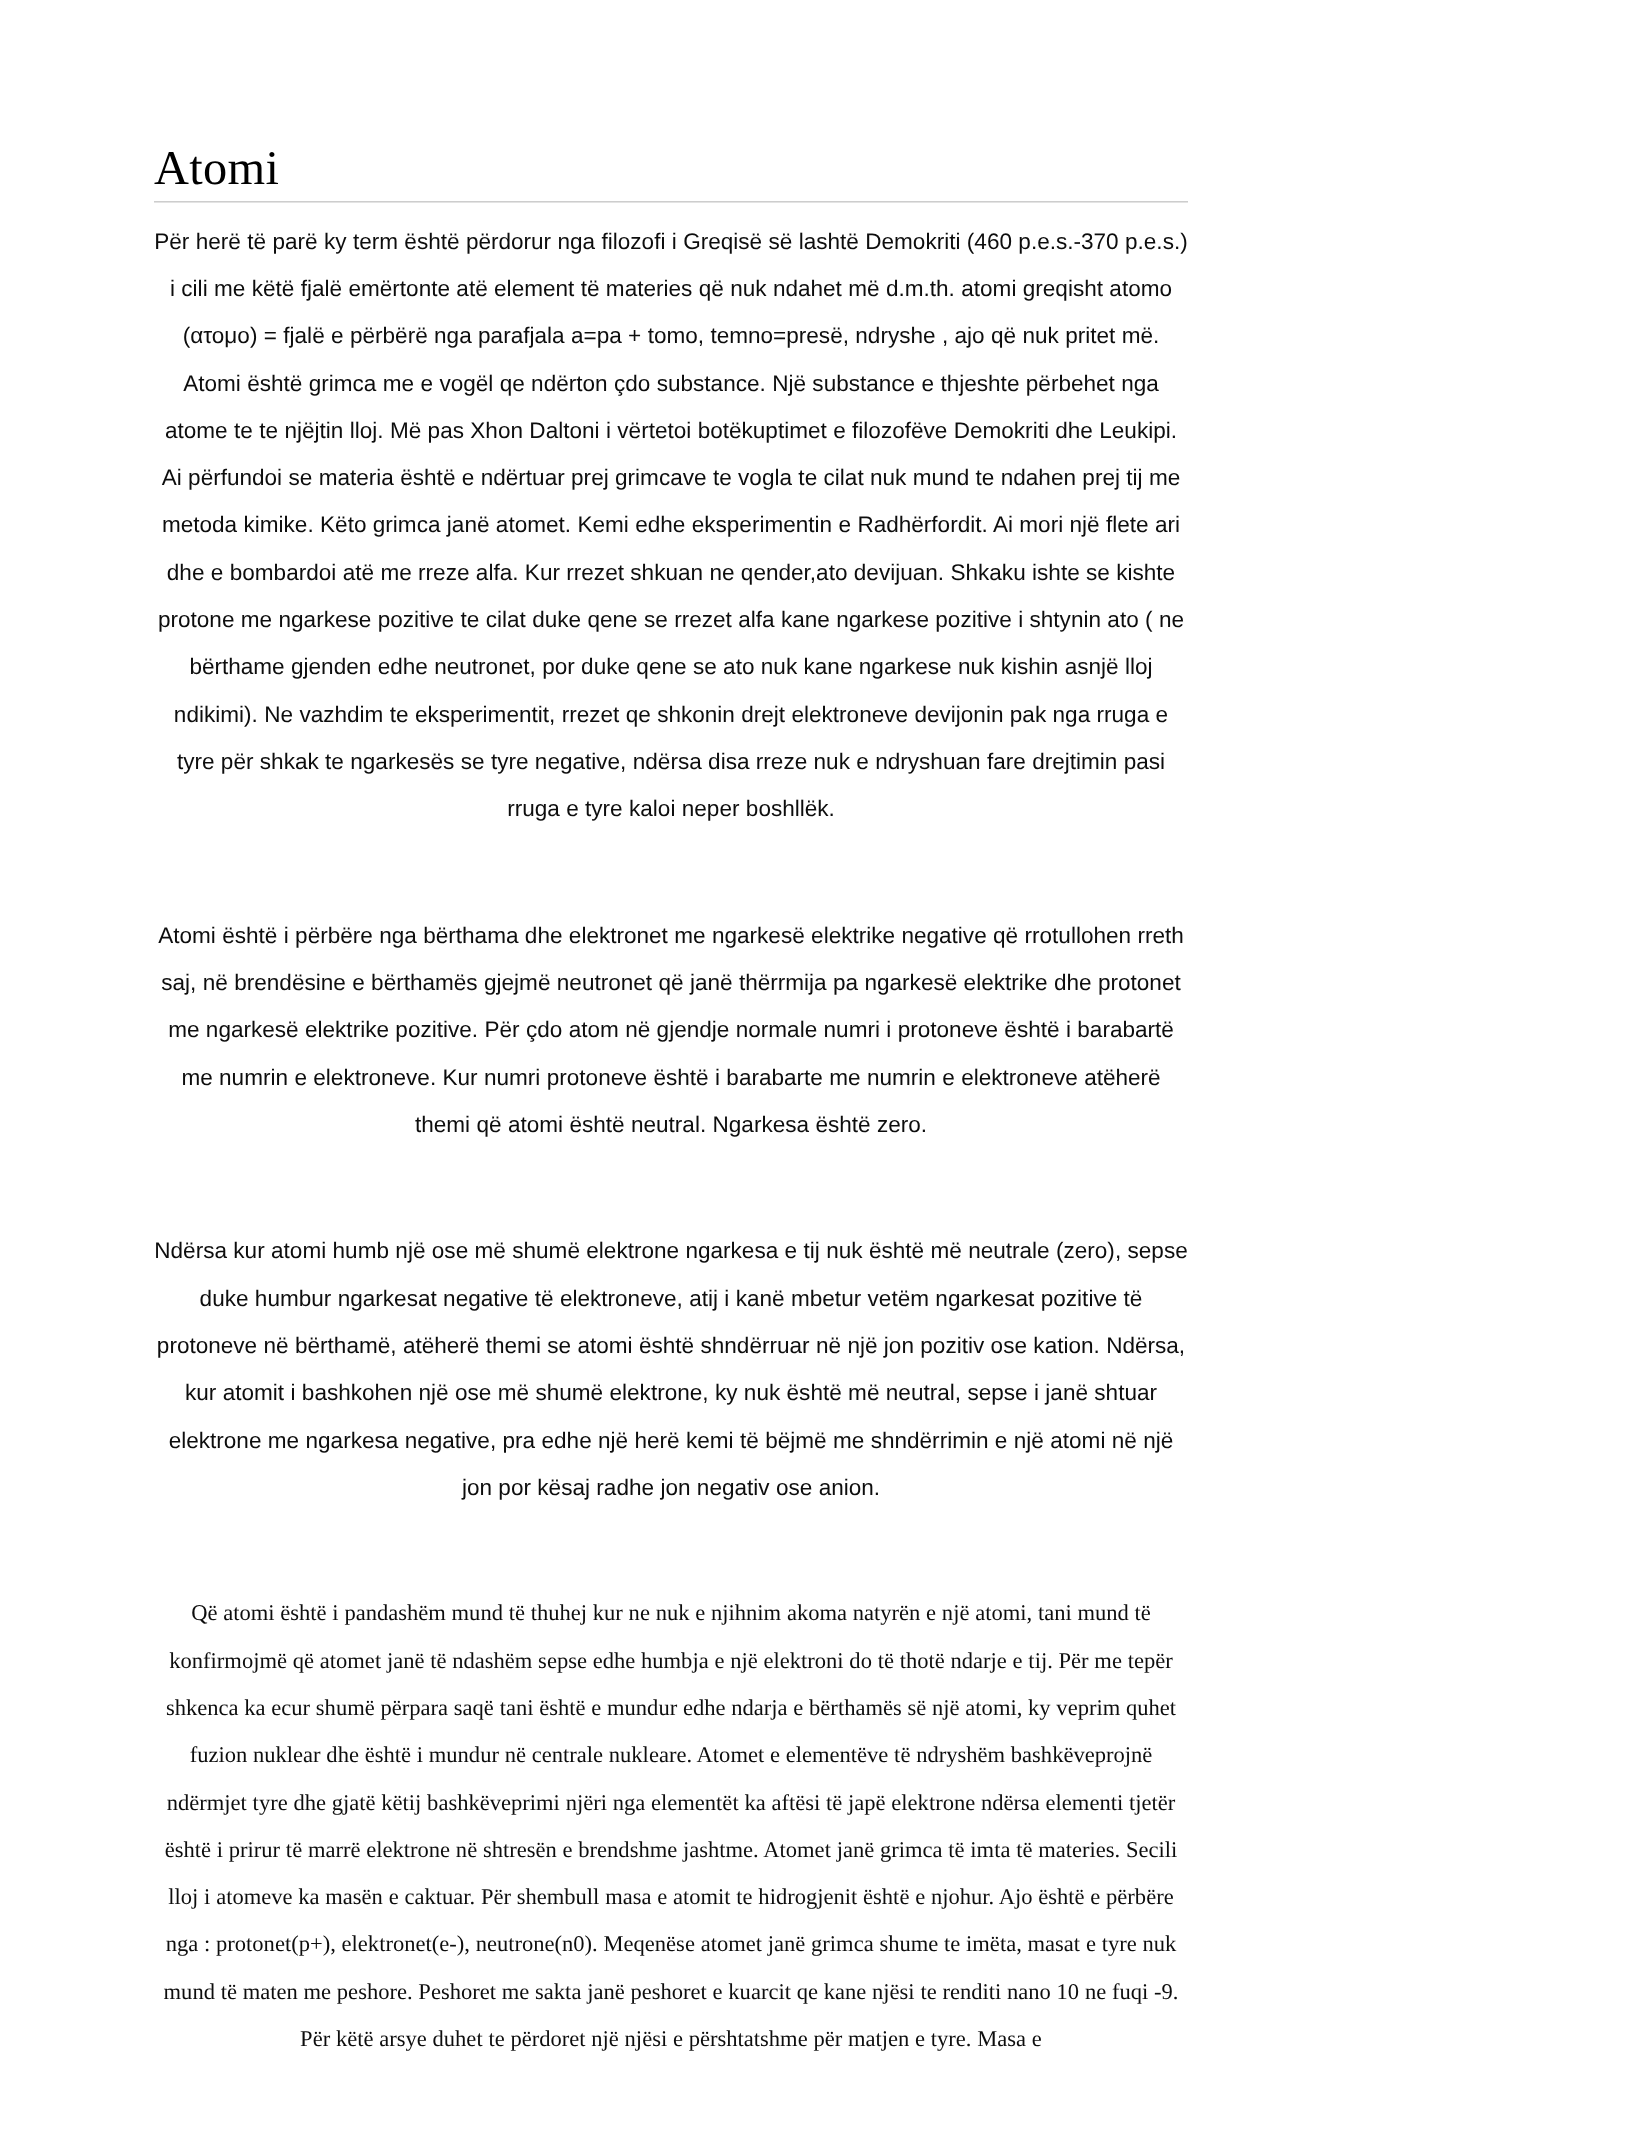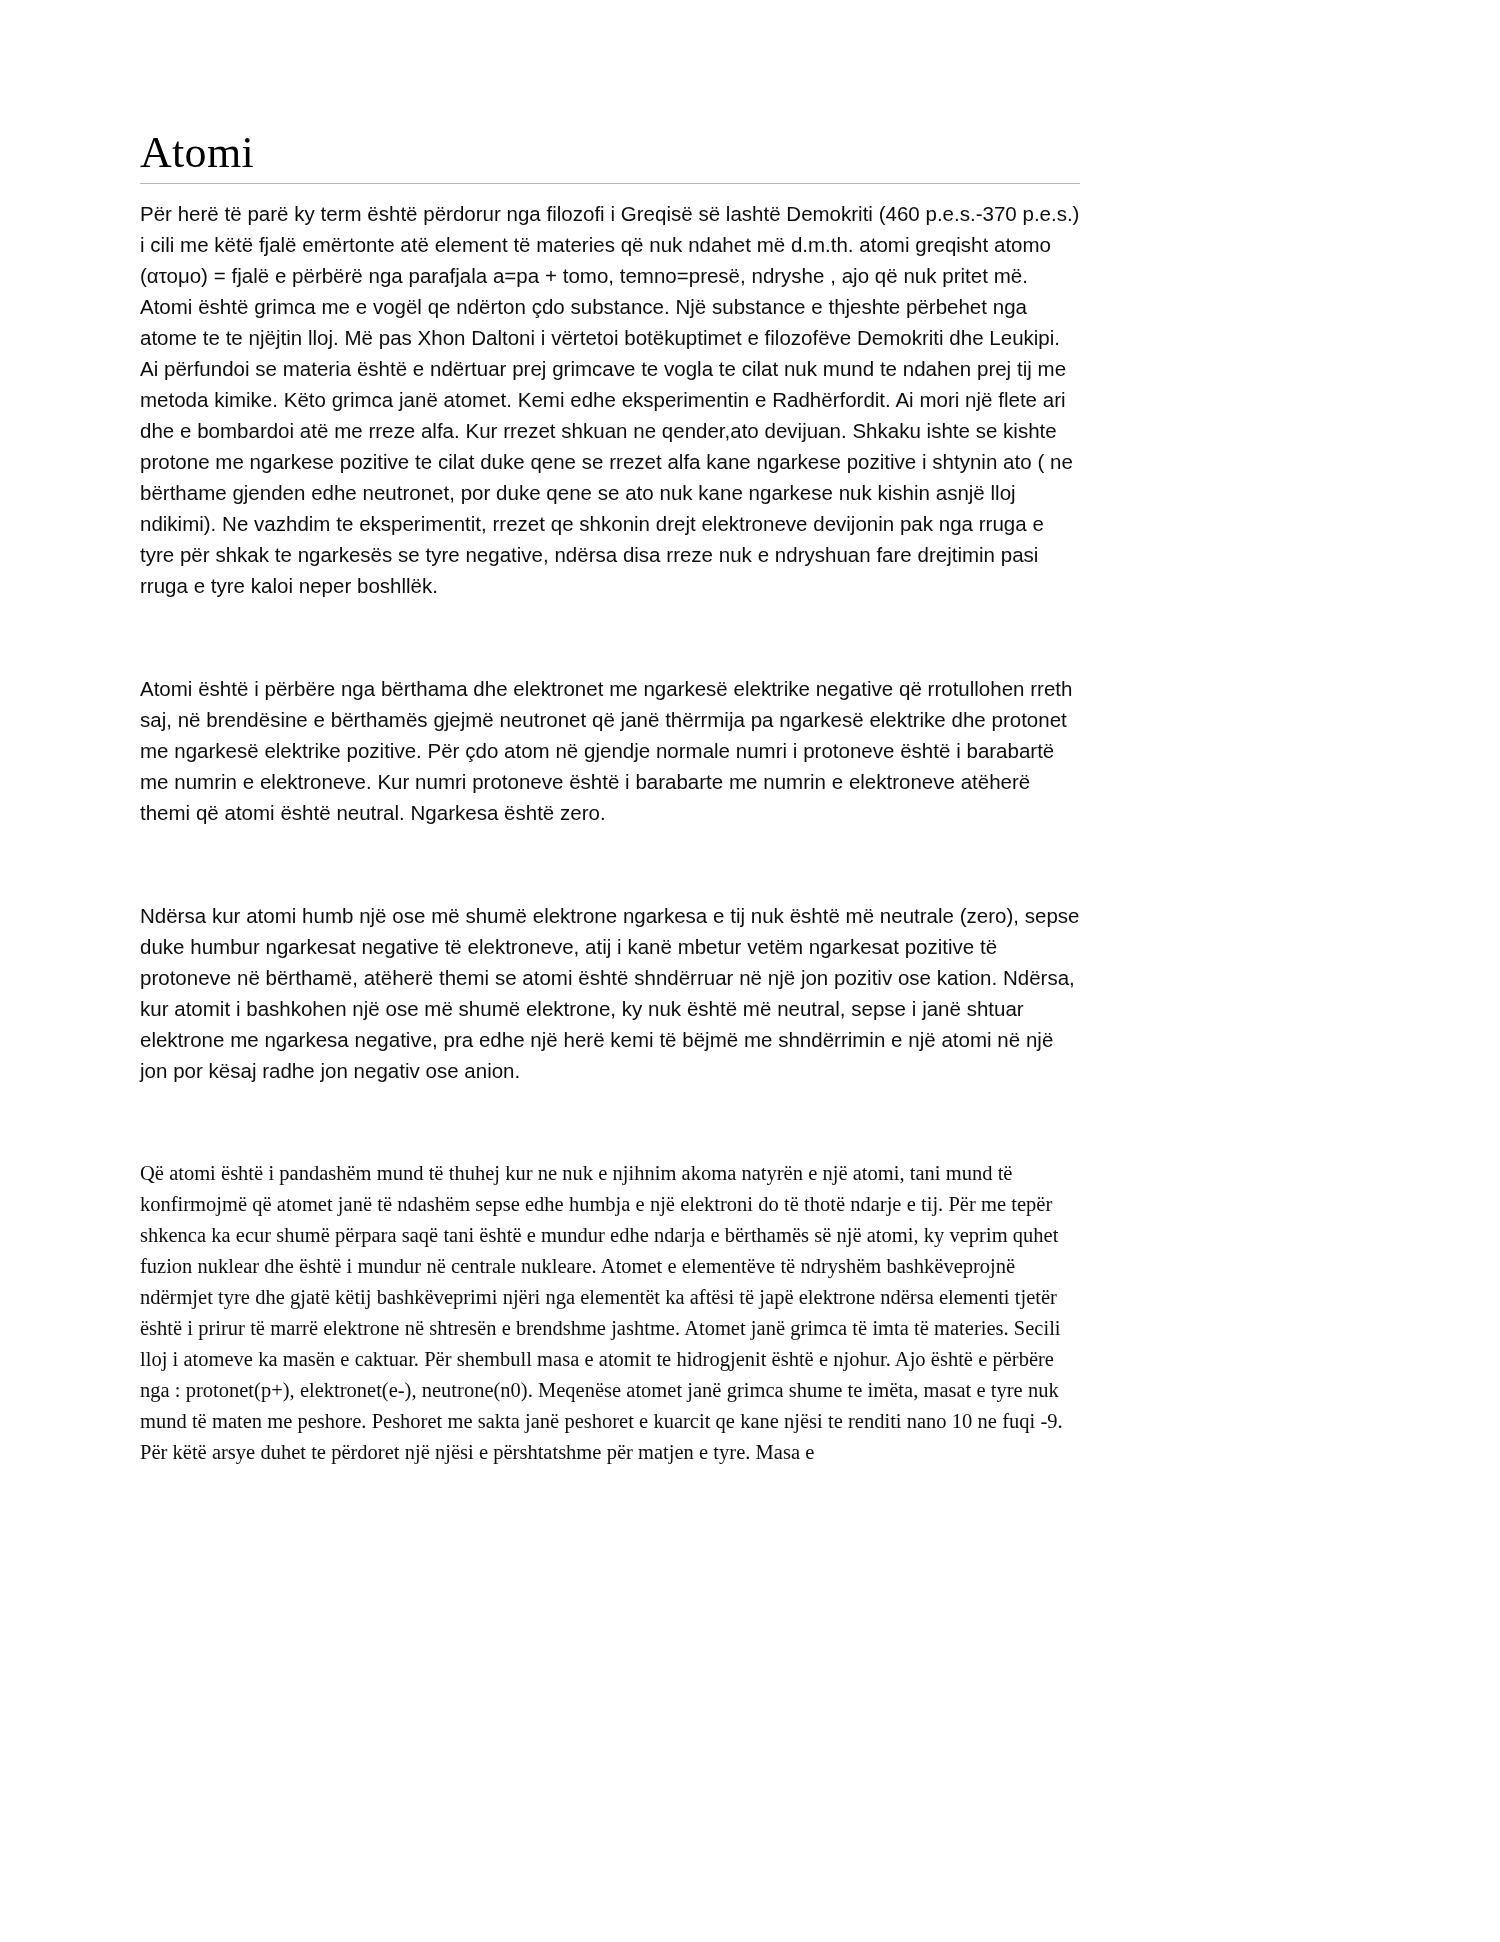--- a/index.html
+++ b/index.html
@@ -38,24 +38,24 @@
   }
   .title-rule {
     width: 100%;
     height: 1px;
     background: #b8b8b8;
     margin: 0 0 14px 0;
     border: 0;
   }
   .para {
     font-size: 20.5px;
-    line-height: 31px;
+    line-height: 43px;
     color: #0d0d0d;
     margin: 0 0 72px 0;
-    text-align: left;
+    text-align: center;
     word-spacing: 0.1px;
     hyphens: none;
   }
   .para:last-child {
     margin-bottom: 0;
     font-family: Liberation Serif, serif;
   }
 </style>
 </head>
 <body>

